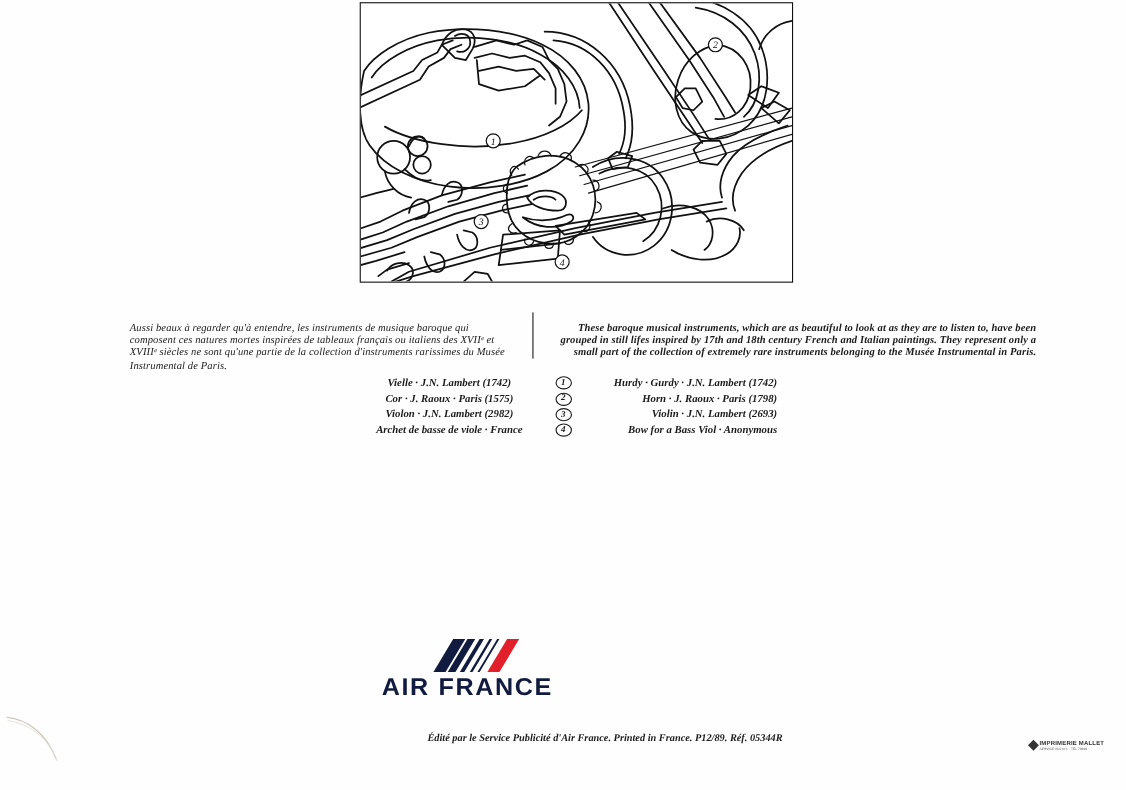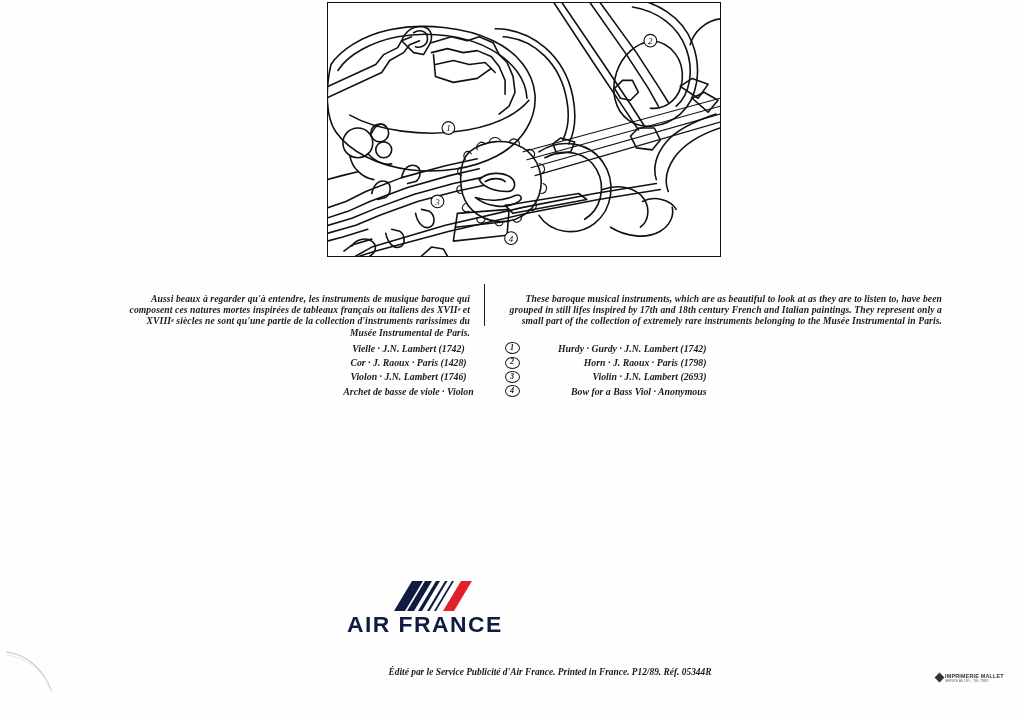--- a/index.html
+++ b/index.html
@@ -78,25 +78,25 @@
     left: 0;
     top: 283px;
     width: 1024px;
     height: 46px;
   }
   .blurb-fr {
     position: absolute;
     left: 118px;
     top: 0;
     width: 352px;
-    text-align: right;
+    text-align: left;
     font-style: italic;
     font-size: 9.6px;
     line-height: 11.4px;
-    font-weight: 700;
+    font-weight: 400;
     letter-spacing: 0.1px;
     color: #1a1a1a;
   }
   .col-divider {
     position: absolute;
     left: 484px;
     top: 1px;
     width: 0;
     height: 42px;
     border-left: 1px solid #1a1a1a;
@@ -379,33 +379,33 @@
 
 <div class="legend">
 
   <div class="legend-row">
     <div class="legend-fr">Vielle · J.N. Lambert (1742)</div>
     <div class="legend-badge">1</div>
     <div class="legend-en">Hurdy · Gurdy · J.N. Lambert (1742)</div>
   </div>
 
   <div class="legend-row">
-    <div class="legend-fr">Cor · J. Raoux · Paris (1428)</div>
+    <div class="legend-fr">Cor · J. Raoux · Paris (1575)</div>
     <div class="legend-badge">2</div>
     <div class="legend-en">Horn · J. Raoux · Paris (1798)</div>
   </div>
 
   <div class="legend-row">
-    <div class="legend-fr">Violon · J.N. Lambert (1746)</div>
+    <div class="legend-fr">Violon · J.N. Lambert (2982)</div>
     <div class="legend-badge">3</div>
     <div class="legend-en">Violin · J.N. Lambert (2693)</div>
   </div>
 
   <div class="legend-row">
-    <div class="legend-fr">Archet de basse de viole · Violon</div>
+    <div class="legend-fr">Archet de basse de viole · France</div>
     <div class="legend-badge">4</div>
     <div class="legend-en">Bow for a Bass Viol · Anonymous</div>
   </div>
 
 </div>
 
 <div class="logo-block">
   <div class="logo-inner">
     <svg class="logo-stripes" width="96" height="30" viewBox="0 0 96 30">
       <g>

